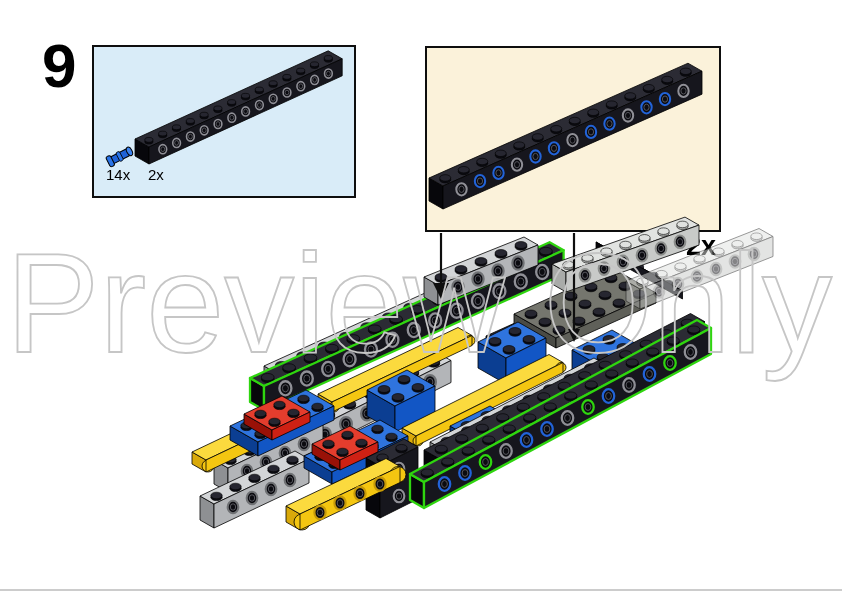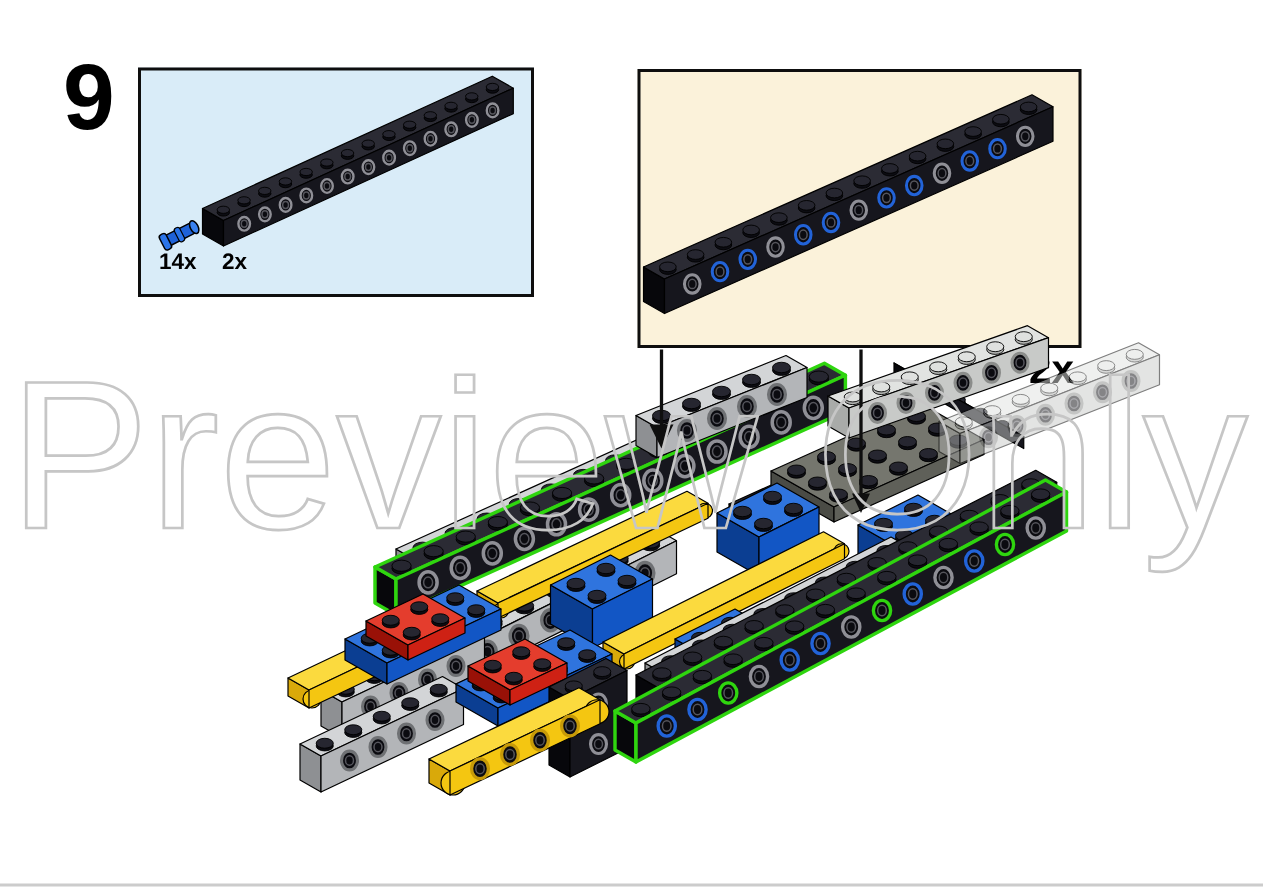--- a/index.html
+++ b/index.html
@@ -3,21 +3,21 @@
 <meta charset="utf-8">
 <style>
   html,body{margin:0;padding:0;background:#fff;}
   .page{position:relative;width:842px;height:595px;background:#fff;overflow:hidden;
         font-family:"Liberation Sans",sans-serif;color:#111;}
   .step-number{position:absolute;left:42px;top:30px;font-size:62px;font-weight:900;
         letter-spacing:-2px;color:#000;}
   .parts-box{position:absolute;left:92px;top:45px;width:264px;height:153px;
         background:#d9ecf8;border:2.5px solid #0e0e0e;box-sizing:border-box;}
   .parts-box svg{position:absolute;left:0;top:0;}
-  .pb-label{position:absolute;font-size:15px;font-weight:700;color:#000;}
+  .pb-label{position:absolute;font-size:15px;font-weight:400;color:#000;}
   .callout-box{position:absolute;left:425px;top:46px;width:296px;height:186px;
         background:#fbf2da;border:2.5px solid #0e0e0e;box-sizing:border-box;}
   .callout-box svg{position:absolute;left:0;top:0;}
   .callout-qty{position:absolute;left:686px;top:231px;font-size:27px;font-weight:800;color:#000;}
   .overlay{position:absolute;left:0;top:0;}
   .wm{font-family:"Liberation Sans",sans-serif;font-size:141px;fill:none;
         stroke:#c6c6c6;stroke-width:1.8px;}
   .bottom-rule{position:absolute;left:0;top:589px;width:842px;height:2px;background:#cccccc;}
 </style>
 </head>

